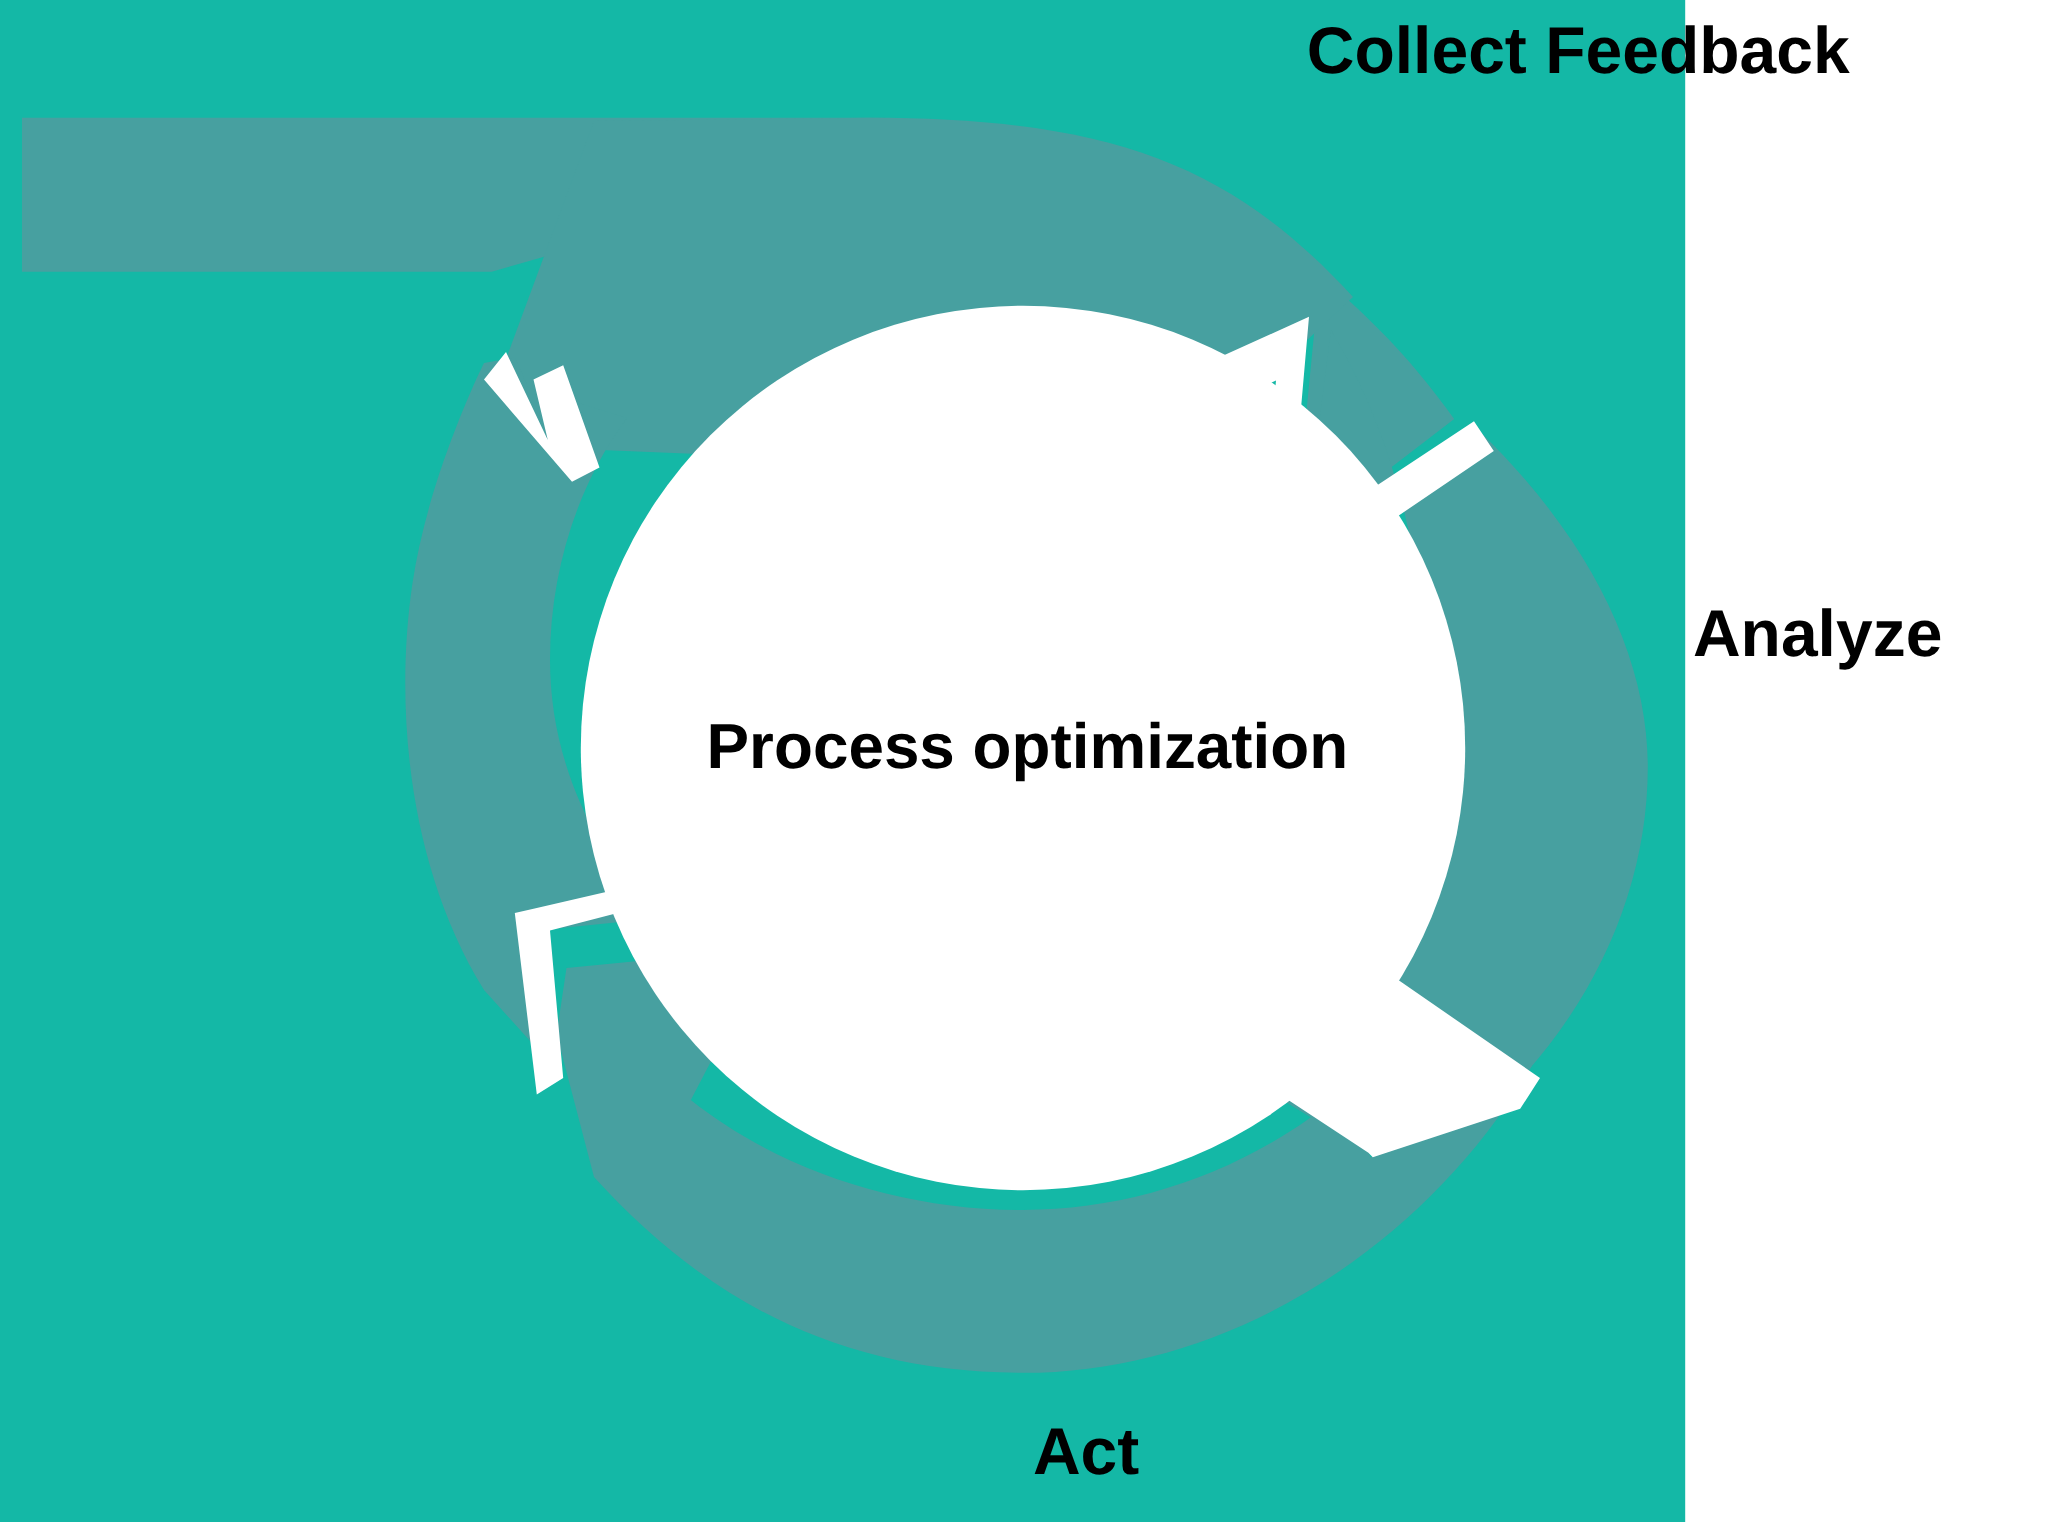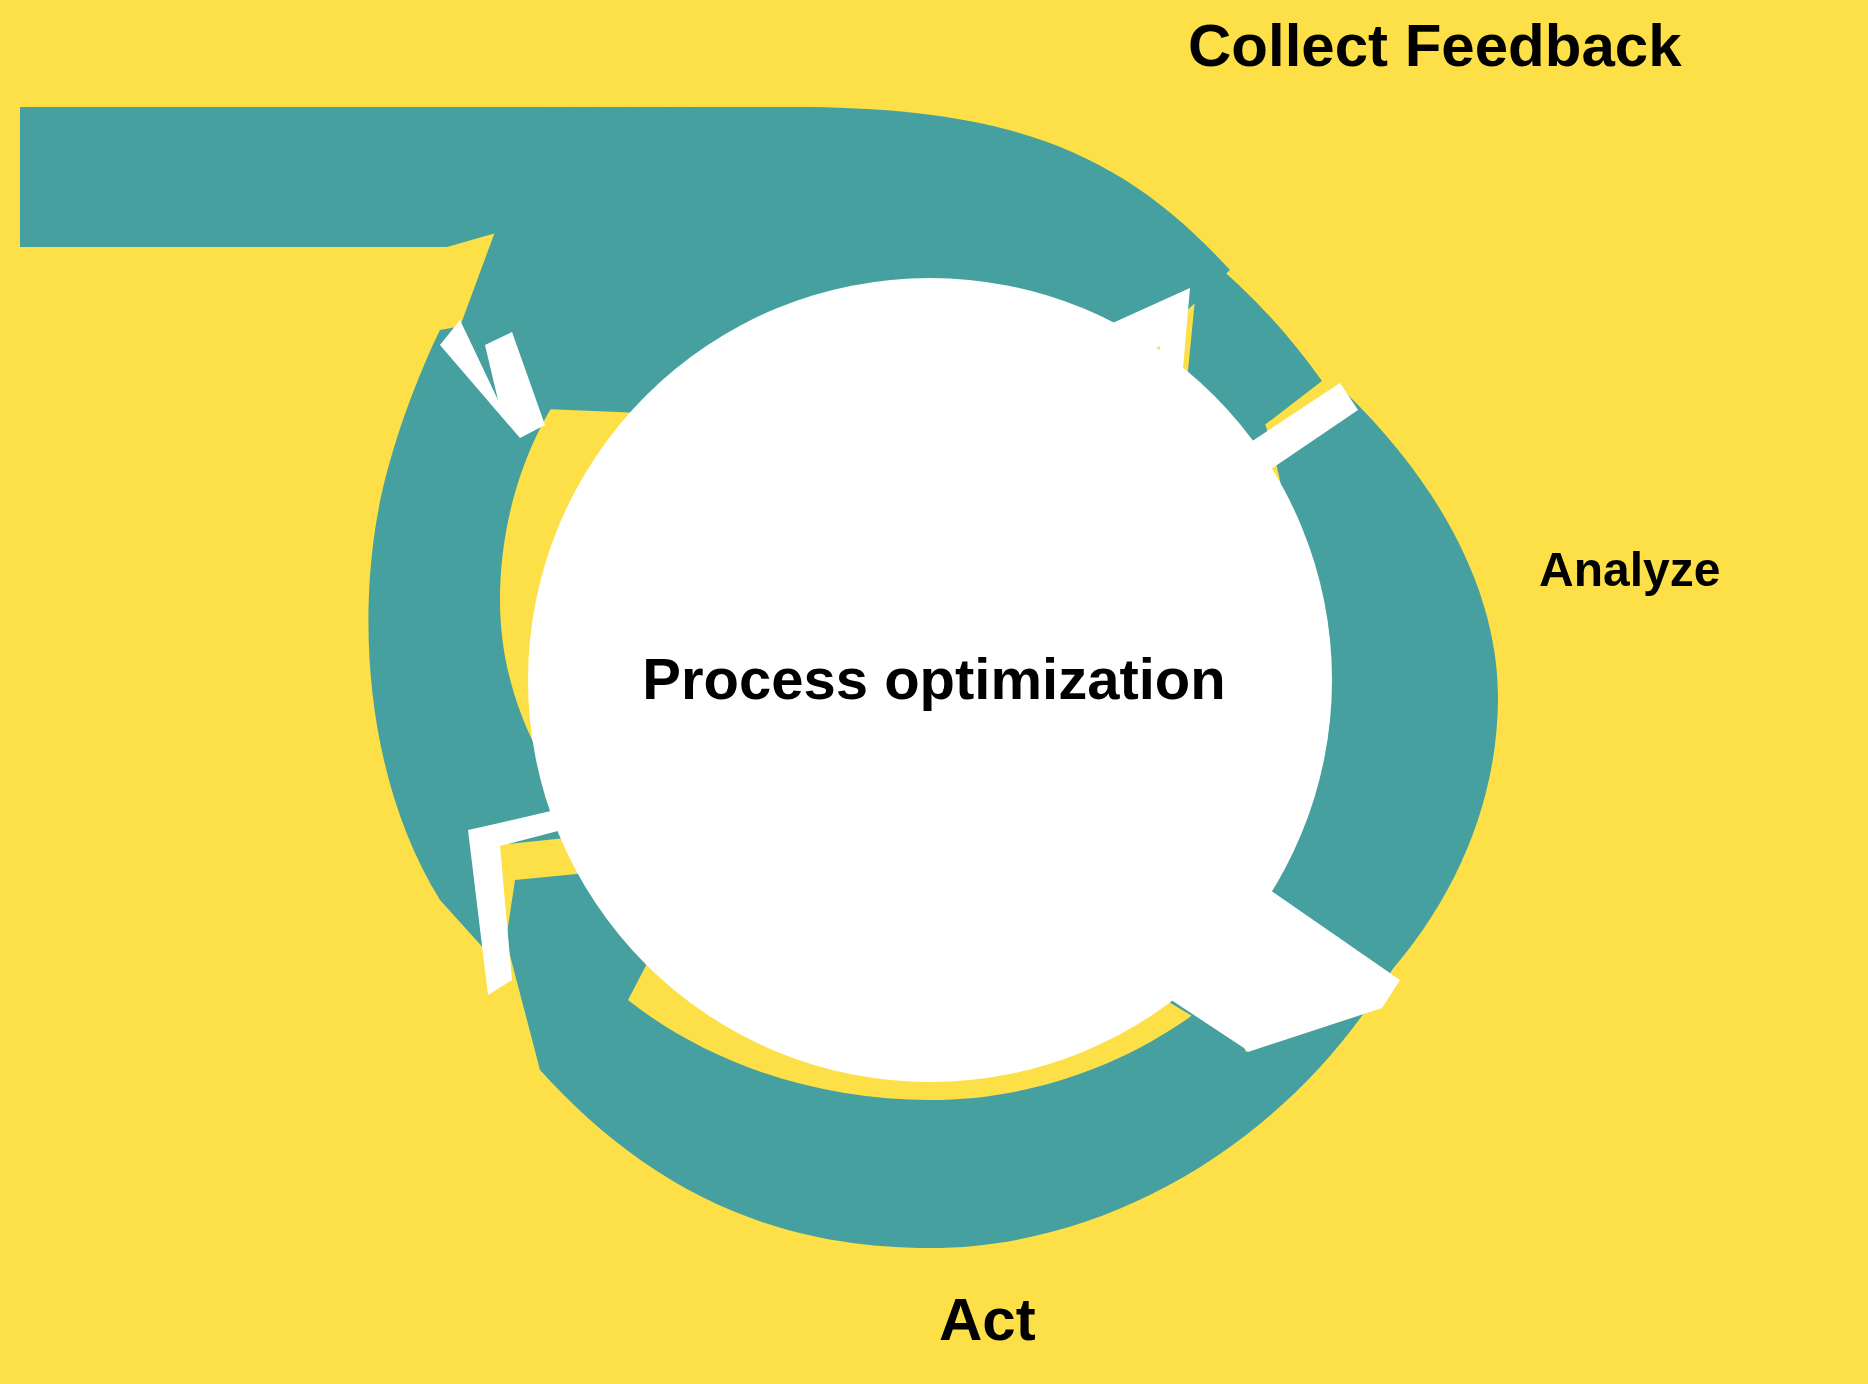--- a/index.html
+++ b/index.html
@@ -9,23 +9,23 @@
     background: #ffffff;
   }
   body {
     width: 1868px;
     height: 1384px;
     font-family: "Liberation Sans", sans-serif;
     overflow: hidden;
   }
   #diagram-root {
     position: relative;
-    width: 1868px;
+    width: 1532px;
     height: 1384px;
-    background: #fde047;
+    background: #14b8a6;
   }
   #cycle-svg {
     position: absolute;
     left: 0;
     top: 0;
     width: 1868px;
     height: 1384px;
     display: block;
   }
   .label {
@@ -35,21 +35,21 @@
     color: #000000;
     white-space: nowrap;
     line-height: 1;
   }
   #label-collect-feedback {
     font-size: 60px;
     left: 1188px;
     top: 16px;
   }
   #label-analyze {
-    font-size: 48px;
+    font-size: 60px;
     left: 1539px;
     top: 546px;
   }
   #label-compare {
     font-size: 60px;
     left: 40px;
     top: 546px;
   }
   #label-act {
     font-size: 60px;

